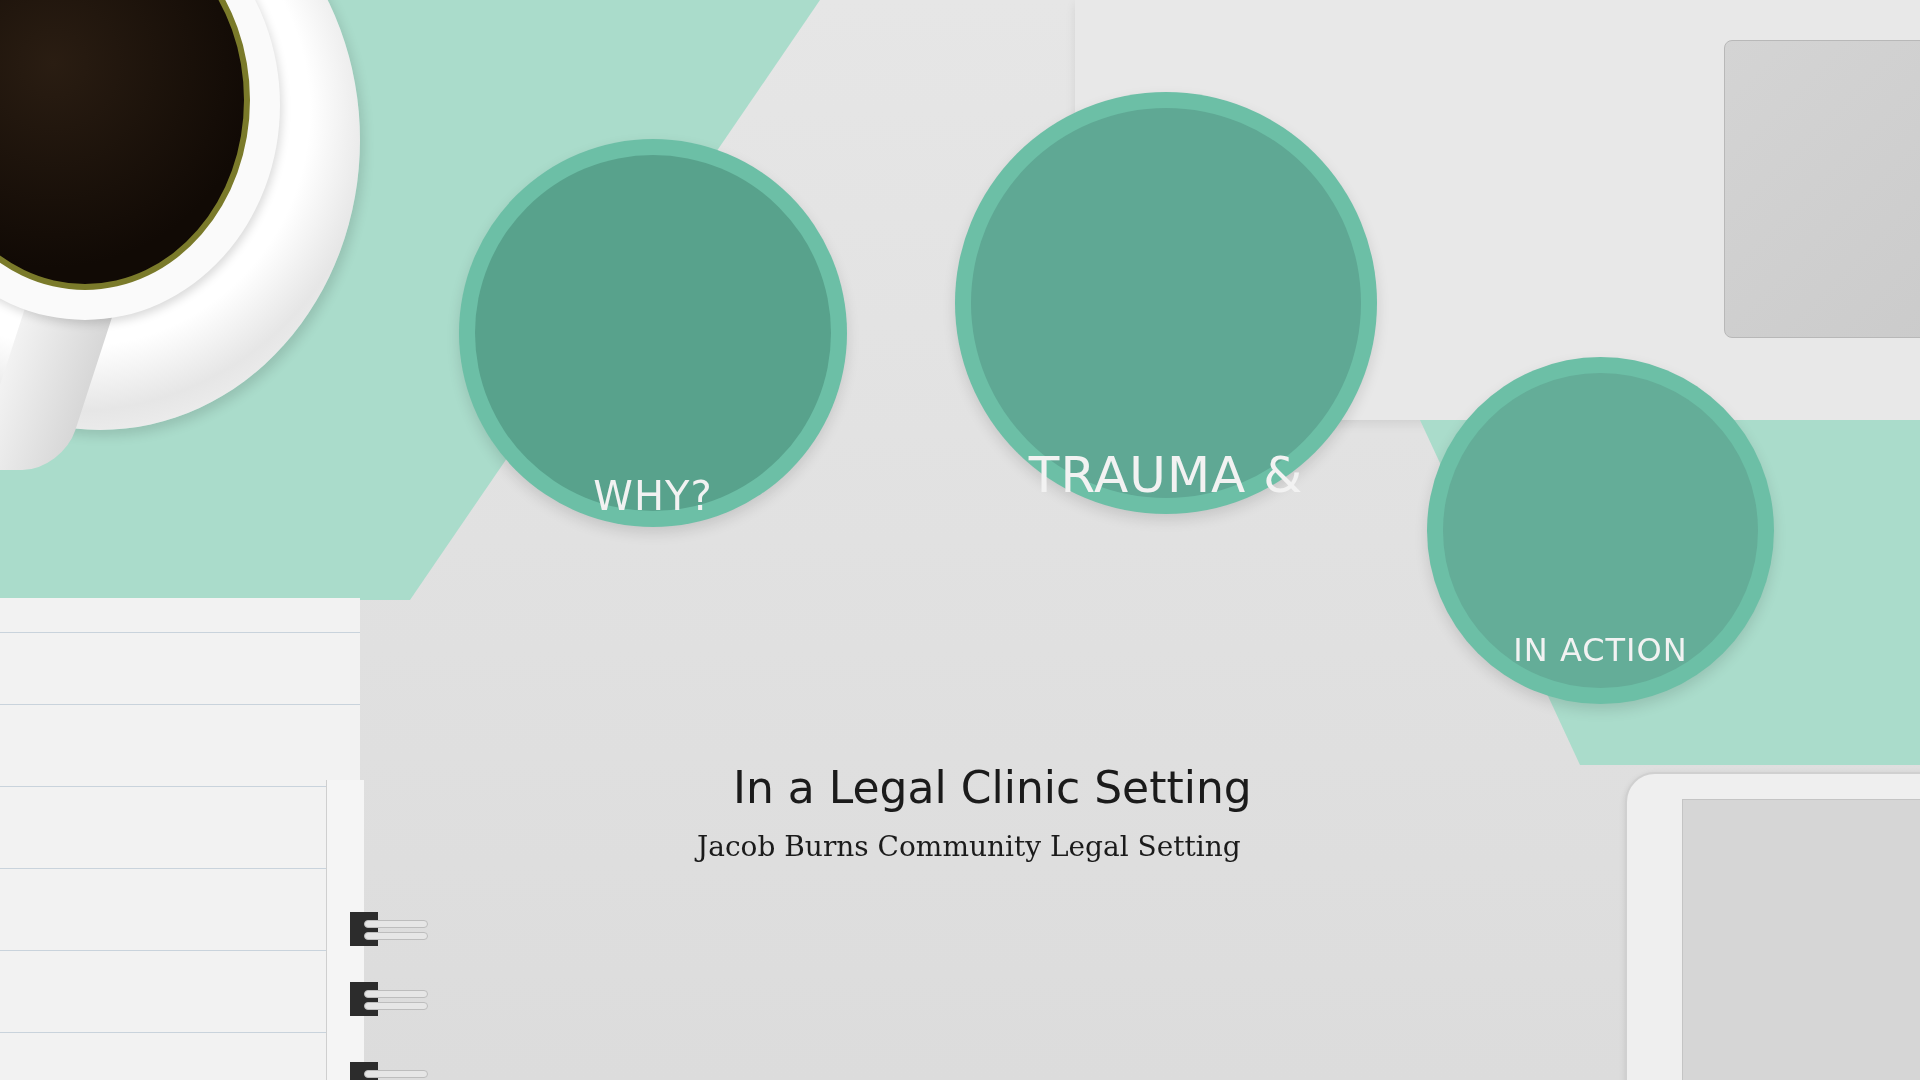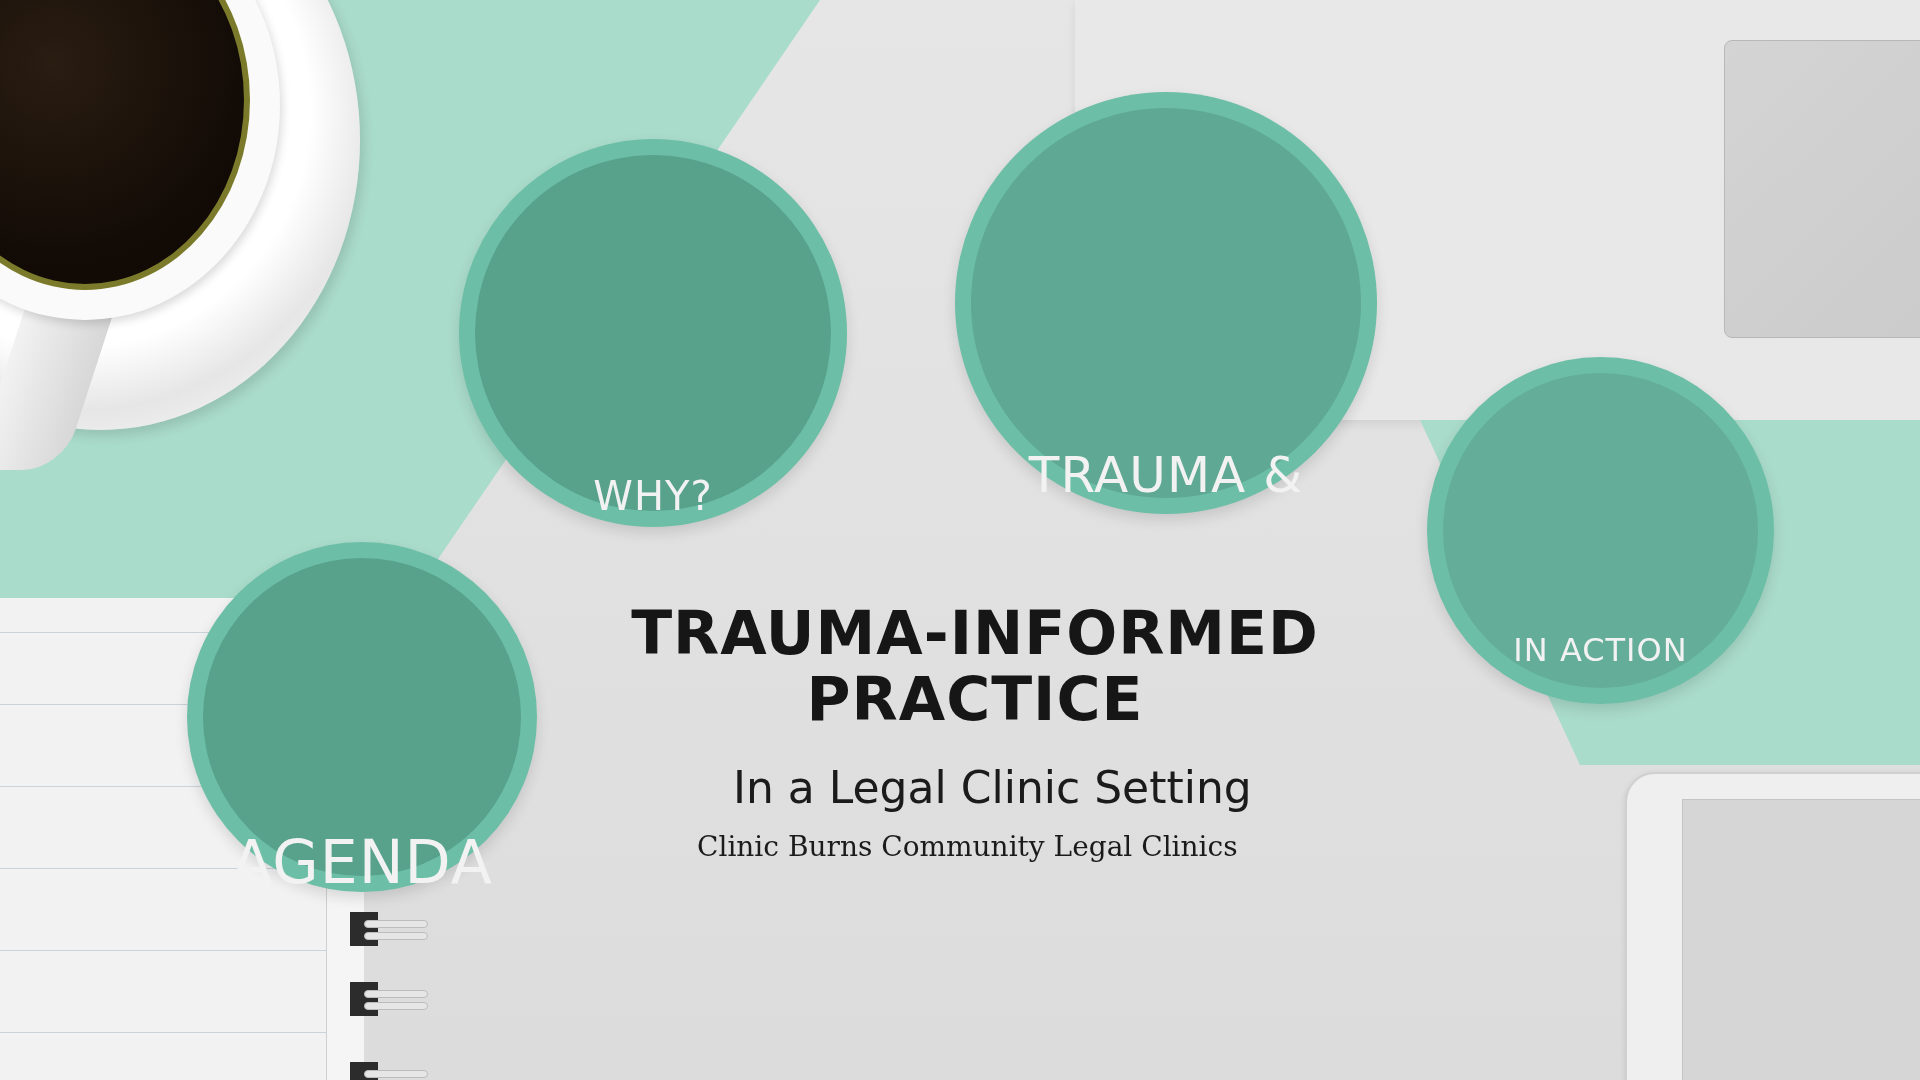--- a/index.html
+++ b/index.html
@@ -110,24 +110,16 @@
     <div class="label">
       <div>TRAUMA &amp;</div>
     </div>
   </div>
 
   <div class="circle" id="c-action">
     <div class="inner"></div>
     <div class="label">IN ACTION</div>
   </div>
 
-  <div class="circle" id="c-agenda">
-    <div class="inner"></div>
-    <div class="label">AGENDA</div>
-  </div>
 
-  <div class="title-block">
-    <div class="title">TRAUMA-INFORMED</div>
-    <div class="title">PRACTICE</div>
-  </div>
   <div class="subtitle">In a Legal Clinic Setting</div>
-  <div class="org">Clinic Burns Community Legal Clinics</div>
+  <div class="org">Jacob Burns Community Legal Setting</div>
 </div>
 
 </body></html>

